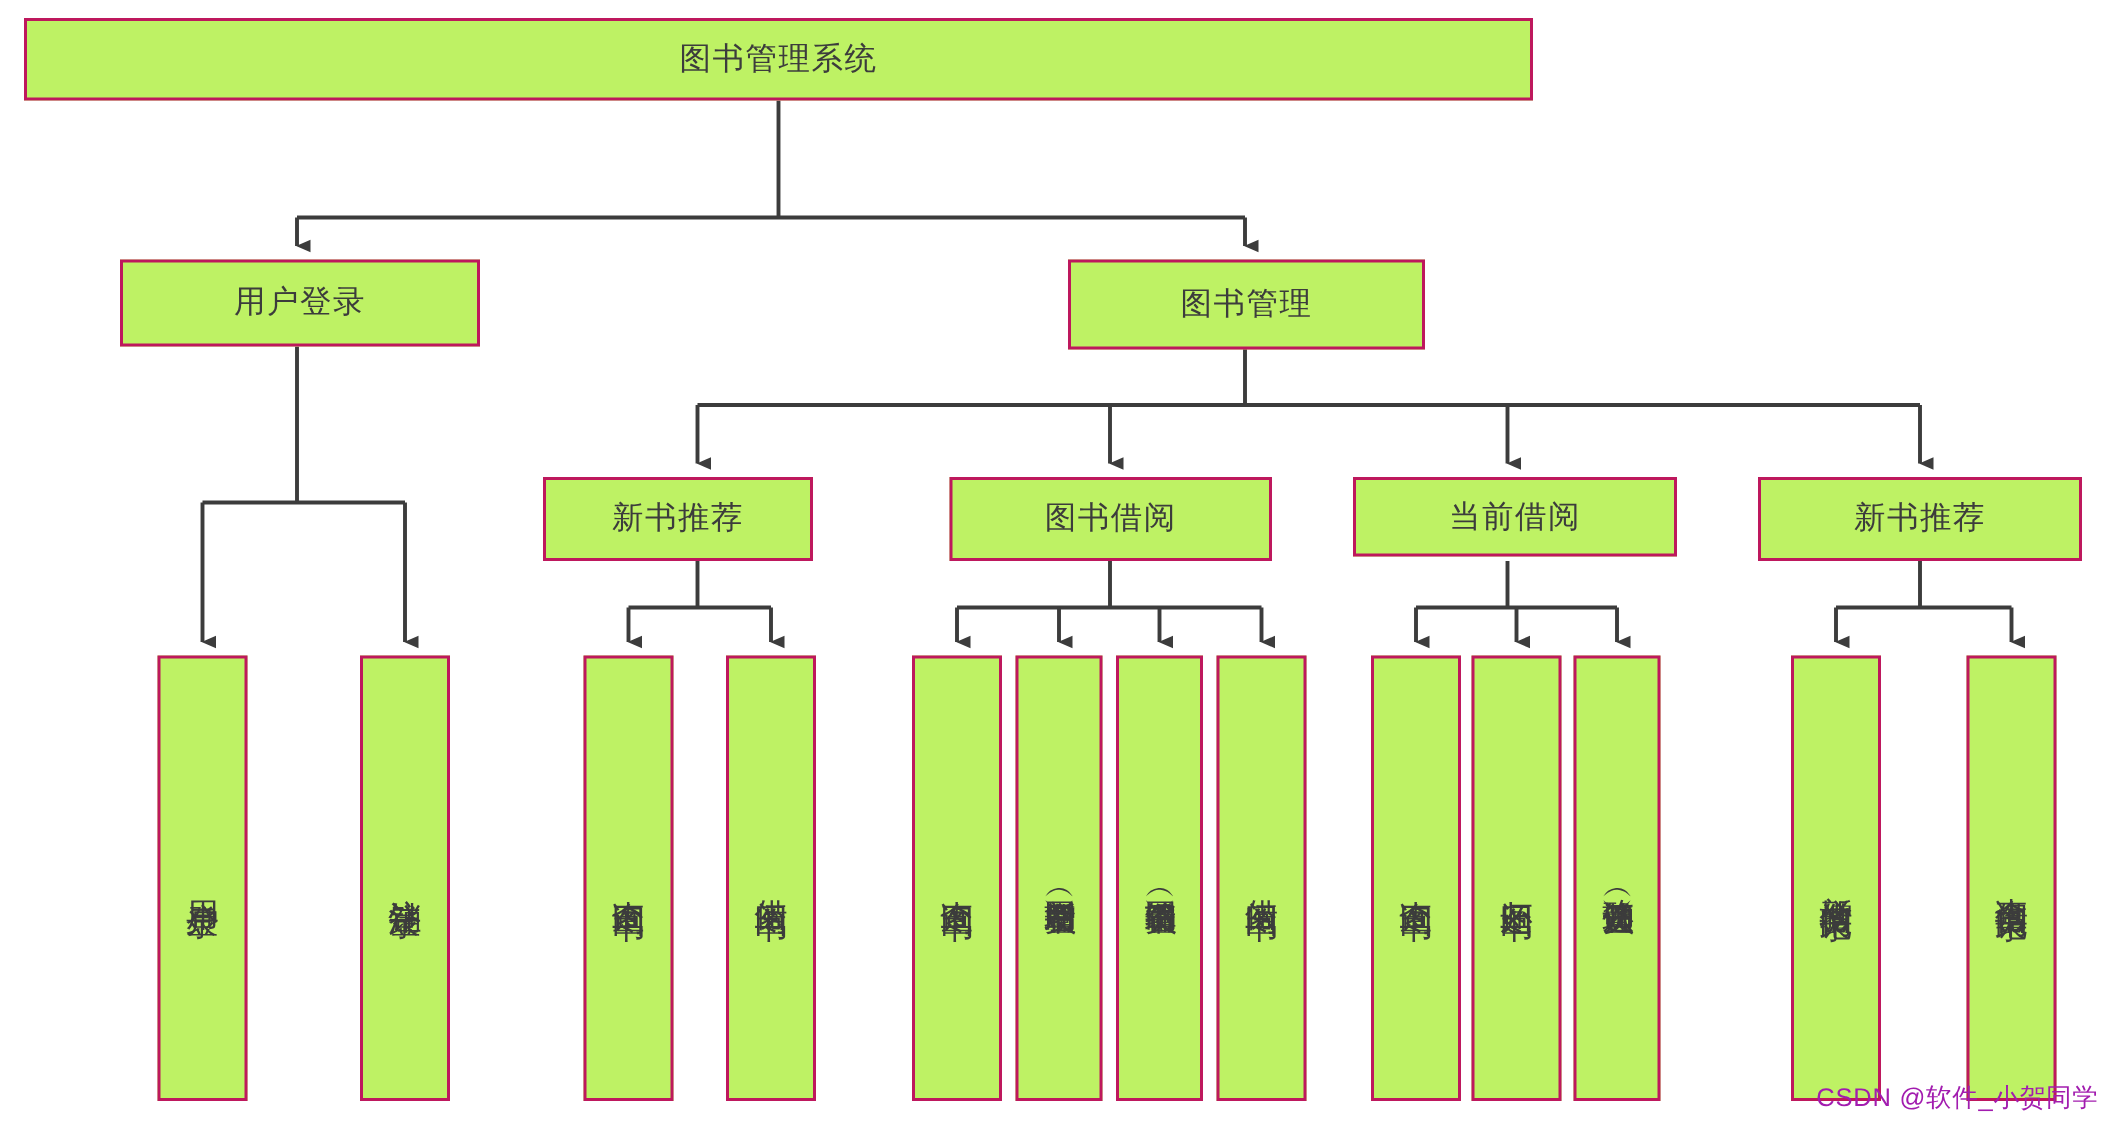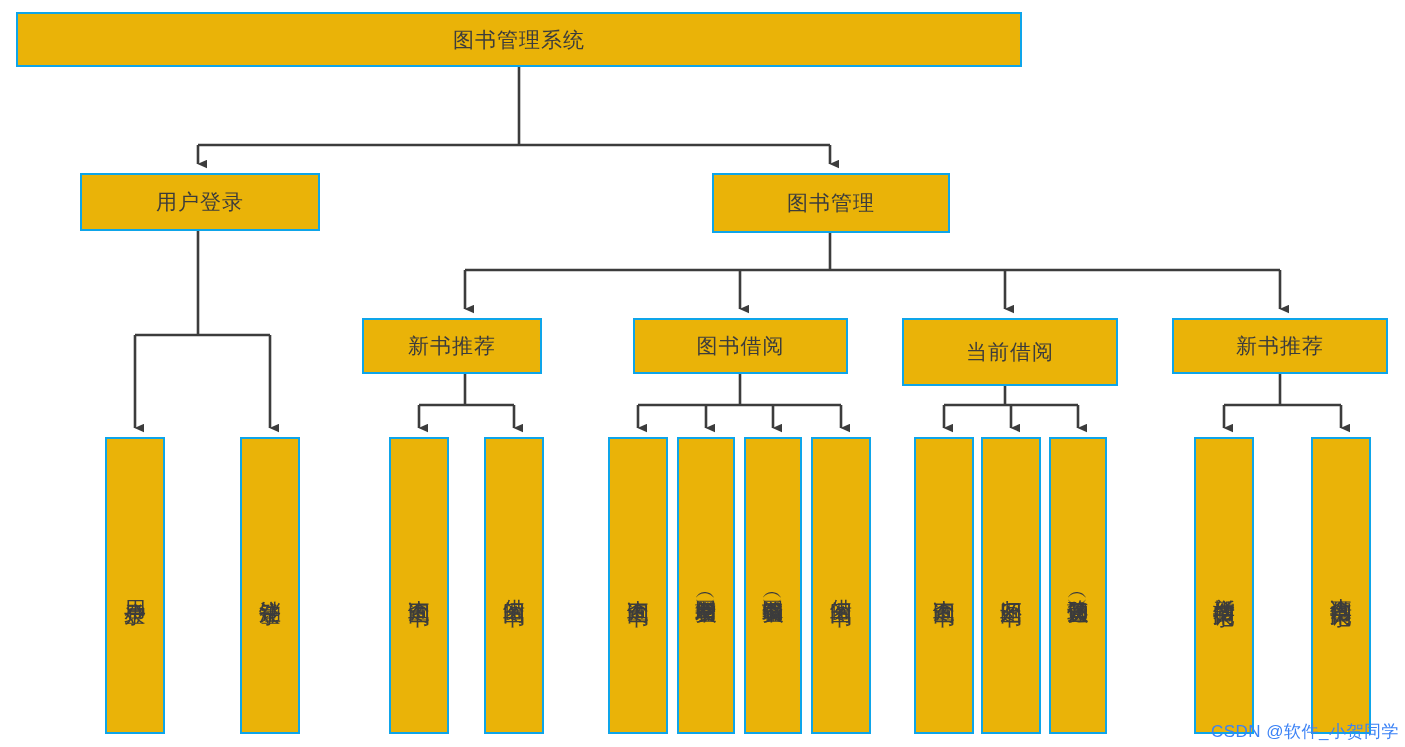--- a/index.html
+++ b/index.html
@@ -17,22 +17,22 @@
   #canvas {
     position: absolute;
     left: 0;
     top: 0;
     width: 1405px;
     height: 747px;
   }
   .node-box {
     position: absolute;
     box-sizing: border-box;
-    background: #eab308;
-    border: 2px solid #0ea5e9;
+    background: #bef264;
+    border: 2px solid #be185d;
     display: flex;
     align-items: center;
     justify-content: center;
     color: #3c3c3c;
   }
   .node-h .node-label {
     font-size: 21px;
     line-height: 1.2;
     letter-spacing: 1px;
     white-space: nowrap;
@@ -54,21 +54,21 @@
   .node-v.narrow .node-label {
     font-size: 21px;
     line-height: 1.22;
     letter-spacing: 0.5px;
   }
   .watermark {
     position: absolute;
     right: 6px;
     bottom: 4px;
     font-size: 17px;
-    color: #3b82f6;
+    color: #a21caf;
     letter-spacing: 0.5px;
     white-space: nowrap;
     user-select: none;
   }
 </style>
 </head>
 <body>
 
 <svg id="canvas" viewBox="0 0 1405 747" xmlns="http://www.w3.org/2000/svg">
   <defs>
@@ -130,21 +130,21 @@
 <div class="node-box node-h" style="left:712px; top:173px; width:238px; height:60px;">
   <span class="node-label">图书管理</span>
 </div>
 
 <div class="node-box node-h" style="left:362px; top:318px; width:180px; height:56px;">
   <span class="node-label">新书推荐</span>
 </div>
 <div class="node-box node-h" style="left:633px; top:318px; width:215px; height:56px;text-align:center;">
   <span class="node-label">图书借阅</span>
 </div>
-<div class="node-box node-h" style="left:902px; top:318px; width:216px; height:68px;">
+<div class="node-box node-h" style="left:902px; top:318px; width:216px; height:53px;">
   <span class="node-label">当前借阅</span>
 </div>
 <div class="node-box node-h" style="left:1172px; top:318px; width:216px; height:56px;">
   <span class="node-label">新书推荐</span>
 </div>
 
 <div class="node-box node-v" style="left:105px; top:437px; width:60px; height:297px;">
   <span class="node-label">用户登录</span>
 </div>
 <div class="node-box node-v" style="left:240px; top:437px; width:60px; height:297px;">

